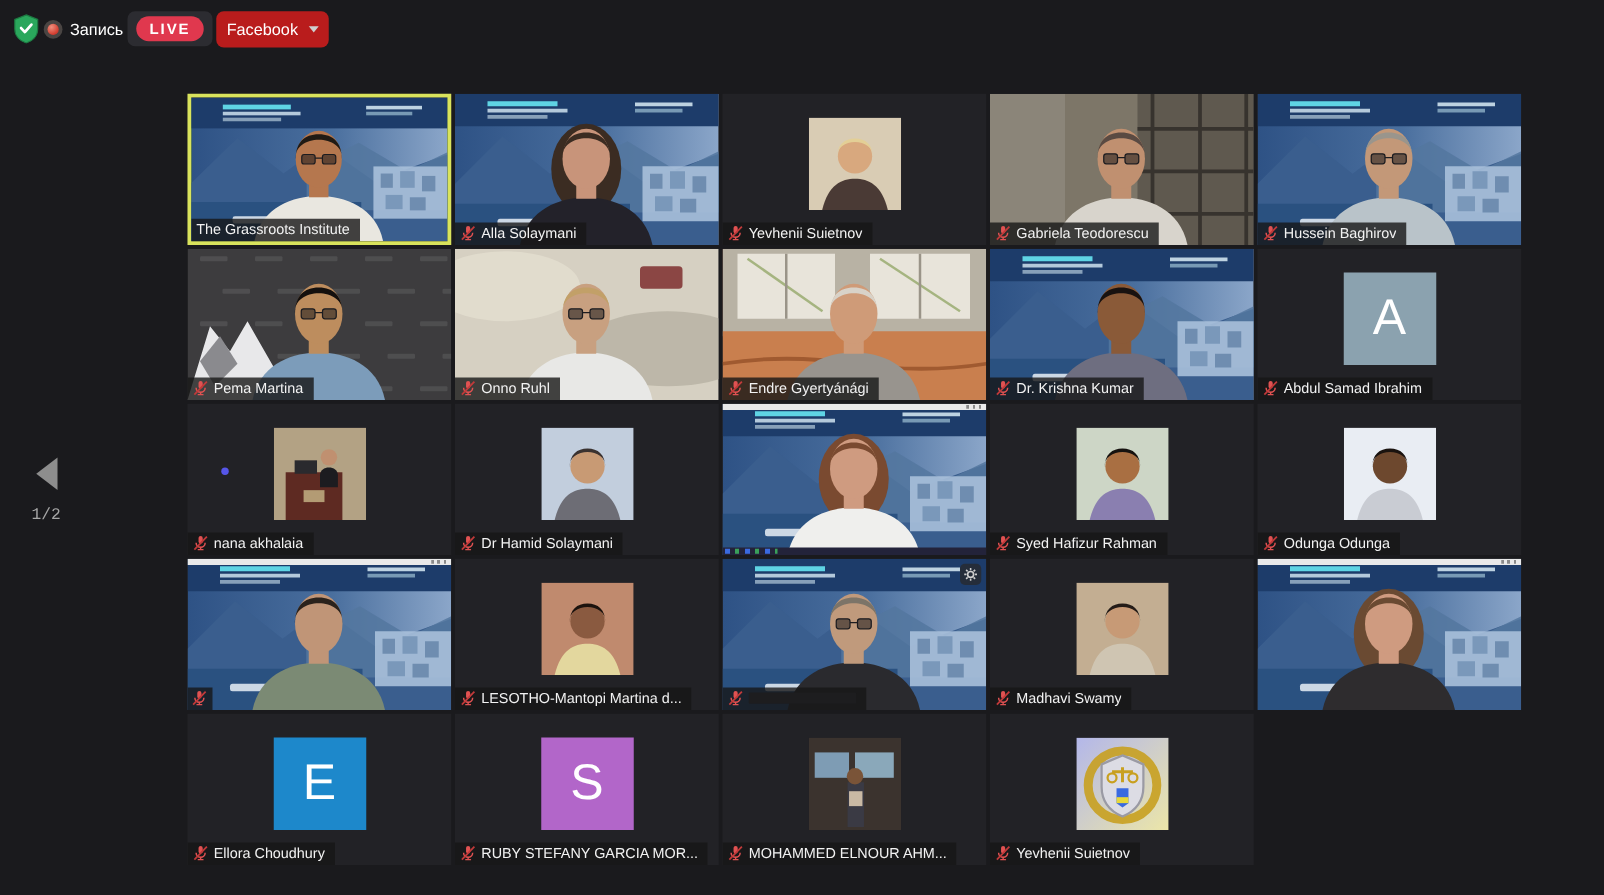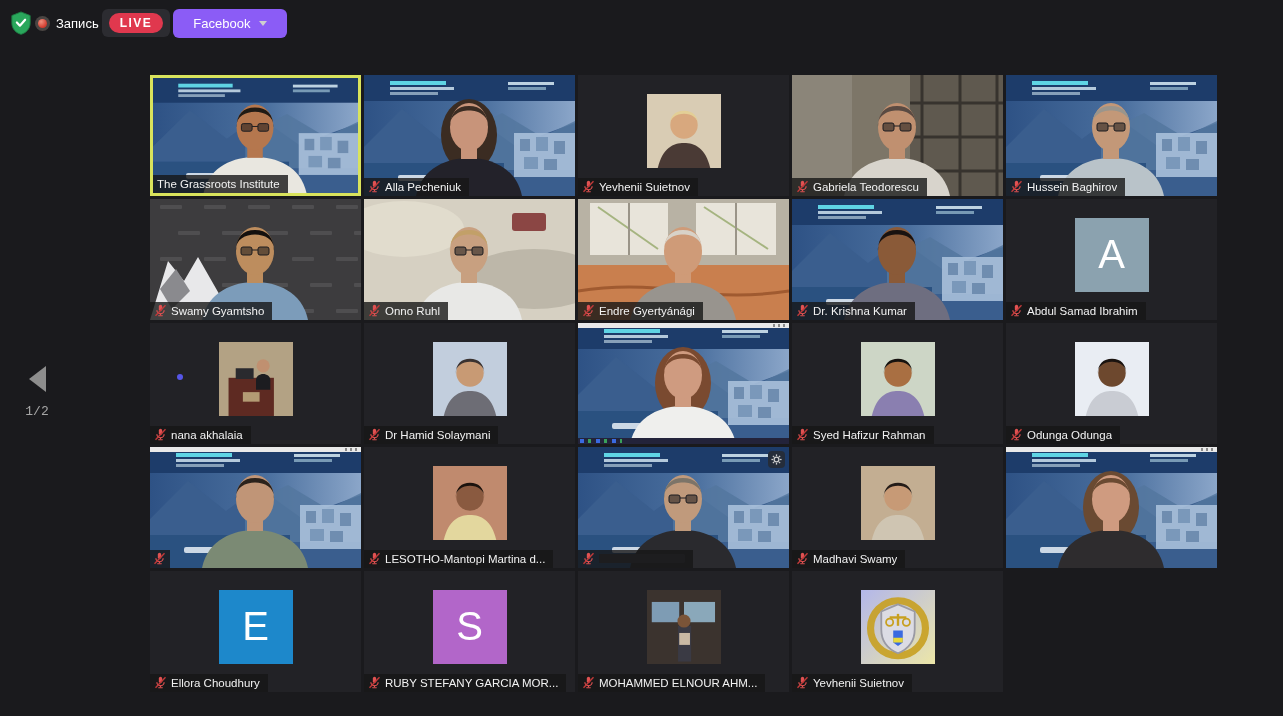--- a/index.html
+++ b/index.html
@@ -12,21 +12,21 @@
   
   .topbar { position:absolute; left:10px; top:9px; height:28px; display:flex; align-items:center; gap:3px; z-index:10; }
   .shield { width:22px; height:24px; display:flex; align-items:center; justify-content:center; }
   .rec { display:flex; align-items:center; gap:6px; font-size:13px; }
   .recdot { width:15px; height:15px; border-radius:50%; background:#4a4543; display:flex; align-items:center; justify-content:center; }
   .recdot::after { content:""; width:9px; height:9px; border-radius:50%;
     background:radial-gradient(circle at 35% 30%, #f0907e 0%, var(--rec-red) 70%); display:block; }
   .livebox { background:#2c2c31; border-radius:6px; padding:4px 7px; display:flex; align-items:center; cursor:pointer; }
   .livepill { background:var(--live-red); color:#fff; font-weight:bold; font-size:12px;
     letter-spacing:1.5px; padding:3px 11px; border-radius:11px; }
-  .fbbox { background:#8b5cf6; border-radius:6px; padding:7px 20px; font-size:13px;
+  .fbbox { background:#b91c1c; border-radius:6px; padding:7px 8px; font-size:13px;
     display:flex; align-items:center; gap:9px; cursor:pointer; }
   .caret { width:0; height:0; border-left:4px solid transparent; border-right:4px solid transparent; border-top:5px solid #cfcfcf; }
   
   .pagenav { position:absolute; left:14px; top:366px; width:46px; text-align:center; }
   .prev-arrow { width:0; height:0; margin:0 auto; cursor:pointer;
     border-top:13px solid transparent; border-bottom:13px solid transparent; border-right:17px solid #8d8d8d; }
   .pageno { margin-top:12px; font-size:13px; color:#a6a6a6;font-family:Liberation Mono, monospace; }
   
   .grid { position:absolute; left:150px; top:75px; width:1067px; height:619px;
     display:grid; grid-template-columns:repeat(5,1fr); grid-auto-rows:121px; gap:3px; }
@@ -166,21 +166,21 @@
         <svg viewBox="0 0 14 14">
             <g fill="#e05252">
               <rect x="5.2" y="0.8" width="3.6" height="6.6" rx="1.8"></rect>
               <path d="M3.1,6.6 a3.9,3.9 0 0 0 7.8,0" fill="none" stroke="#e05252" stroke-width="1.3"></path>
               <rect x="6.4" y="10.2" width="1.2" height="1.9"></rect>
               <rect x="4.4" y="12.1" width="5.2" height="1.1" rx="0.5"></rect>
             </g>
             <line x1="1.6" y1="12.6" x2="12.4" y2="1.4" stroke="#c23a3a" stroke-width="1.5"></line>
           </svg>
       </span>
-      <span class="pname">Alla Pecheniuk</span>
+      <span class="pname">Alla Solaymani</span>
     </div>
   </div>
     <div class="tile">
     <div class="video avatar-wrap">
         <div class="sq">
           <svg viewBox="0 0 62 62">
             <rect width="62" height="62" fill="#d9ccb4"></rect>
             <path d="M9,62 C13,45 22,41 31,41 C40,41 49,45 53,62 Z" fill="#4a3a35"></path>
           <circle cx="31" cy="26" r="11.5" fill="#d8a87e"></circle>
           <path d="M19,27 C18,13 44,13 43,27 C43,18 38,14 31,14 C24,14 19,18 19,27 Z" fill="#e3cf96"></path>
@@ -344,21 +344,21 @@
         <svg viewBox="0 0 14 14">
             <g fill="#e05252">
               <rect x="5.2" y="0.8" width="3.6" height="6.6" rx="1.8"></rect>
               <path d="M3.1,6.6 a3.9,3.9 0 0 0 7.8,0" fill="none" stroke="#e05252" stroke-width="1.3"></path>
               <rect x="6.4" y="10.2" width="1.2" height="1.9"></rect>
               <rect x="4.4" y="12.1" width="5.2" height="1.1" rx="0.5"></rect>
             </g>
             <line x1="1.6" y1="12.6" x2="12.4" y2="1.4" stroke="#c23a3a" stroke-width="1.5"></line>
           </svg>
       </span>
-      <span class="pname">Swamy Gyamtsho</span>
+      <span class="pname">Pema Martina</span>
     </div>
   </div>
     <div class="tile">
     <div class="video">
         <svg viewBox="0 0 211 121" preserveAspectRatio="none">
           <rect width="211" height="121" fill="#d6d0c2"></rect>
           <ellipse cx="40" cy="30" rx="60" ry="28" fill="#e4ded0" opacity="0.8"></ellipse>
           <ellipse cx="170" cy="80" rx="70" ry="30" fill="#aca698" opacity="0.6"></ellipse>
           <rect x="148" y="14" width="34" height="18" rx="3" fill="#7e2e2e" opacity="0.85"></rect>
           <path d="M52,121 C58,92 84,83 105,83 C126,83 152,92 158,121 Z" fill="#e8e8e6"></path>

